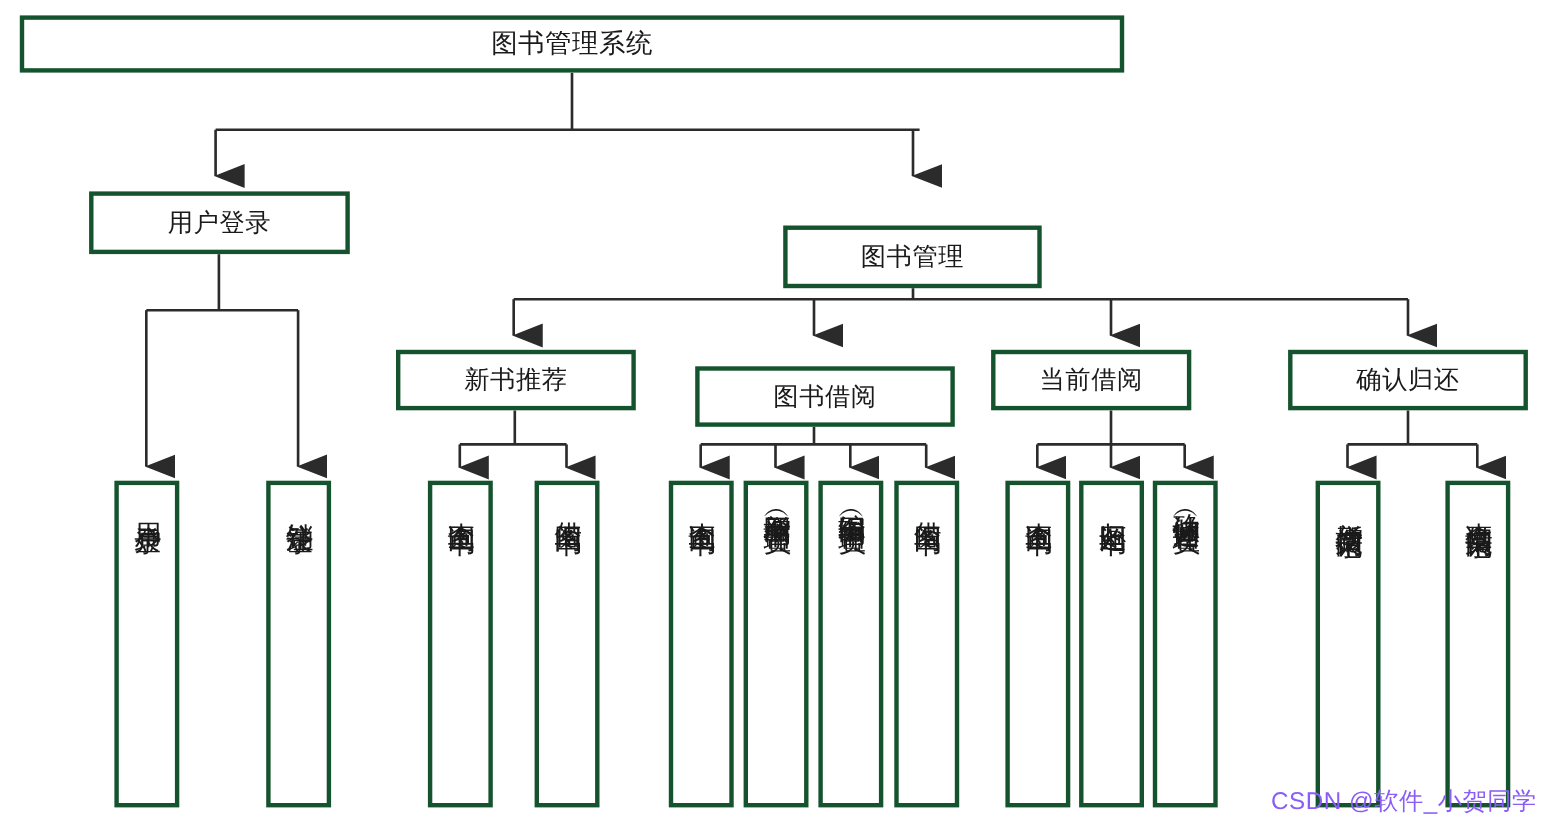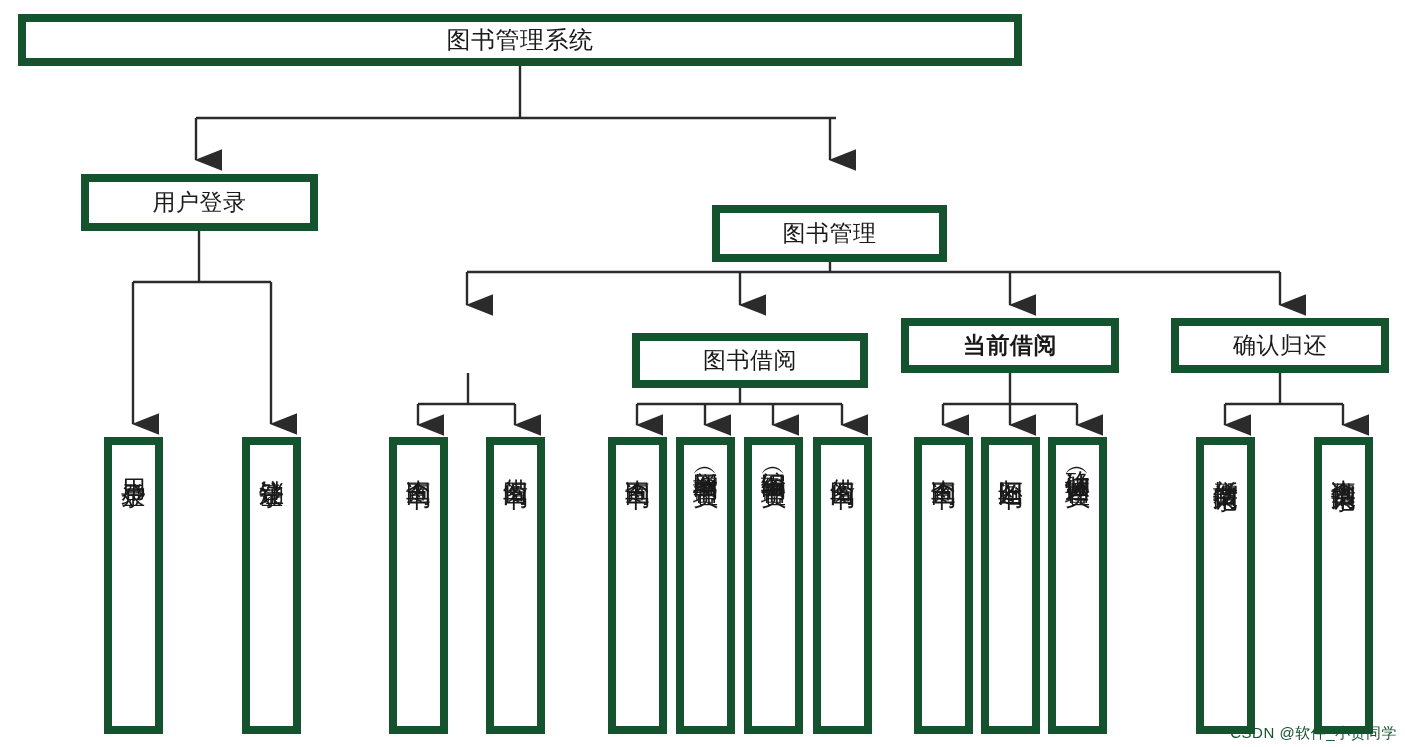--- a/index.html
+++ b/index.html
@@ -21,21 +21,21 @@
     left: 0;
     top: 0;
     width: 1405px;
     height: 747px;
     pointer-events: none;
   }
   .node {
     position: absolute;
     box-sizing: border-box;
     background: #ffffff;
-    border: 8px solid #14532d;
+    border: 4px solid #14532d;
     display: flex;
     align-items: center;
     justify-content: center;
     color: #1a1a1a;
   }
   .node .label {
     display: block;
     text-align: center;
     line-height: 1.18;
     letter-spacing: 0.5px;
@@ -61,22 +61,22 @@
     letter-spacing: 2px;
     white-space: nowrap;
   }
   .node.vert.tall .label {
     padding-top: 0;
   }
   #watermark {
     position: absolute;
     right: 8px;
     bottom: 4px;
-    font-size: 15px;
-    color: #14532d;
+    font-size: 22px;
+    color: #8b5cf6;
     letter-spacing: 0.5px;
     white-space: nowrap;
     user-select: none;
   }
 </style>
 </head>
 <body>
 
 <div id="canvas">
 
@@ -134,24 +134,27 @@
     <span class="label">图书管理系统</span>
   </div>
 
   <div class="node horiz" style="left:81px; top:174px; width:237px; height:57px;">
     <span class="label">用户登录</span>
   </div>
   <div class="node horiz" style="left:712px; top:174px; width:235px; height:57px;margin-top:31px;">
     <span class="label">图书管理</span>
   </div>
 
+  <div class="node horiz" style="left:360px; top:318px; width:218px; height:55px;">
+    <span class="label">新书推荐</span>
+  </div>
   <div class="node horiz" style="left:632px; top:333px; width:236px; height:55px;">
     <span class="label">图书借阅</span>
   </div>
-  <div class="node horiz" style="left:901px; top:318px; width:218px; height:55px;font-weight:bold;">
+  <div class="node horiz" style="left:901px; top:318px; width:182px; height:55px;">
     <span class="label">当前借阅</span>
   </div>
   <div class="node horiz" style="left:1171px; top:318px; width:218px; height:55px;">
     <span class="label">确认归还</span>
   </div>
 
   <div class="node vert" style="left:104px; top:437px; width:59px; height:297px;">
     <span class="label">用户登录</span>
   </div>
   <div class="node vert" style="left:242px; top:437px; width:59px; height:297px;">

